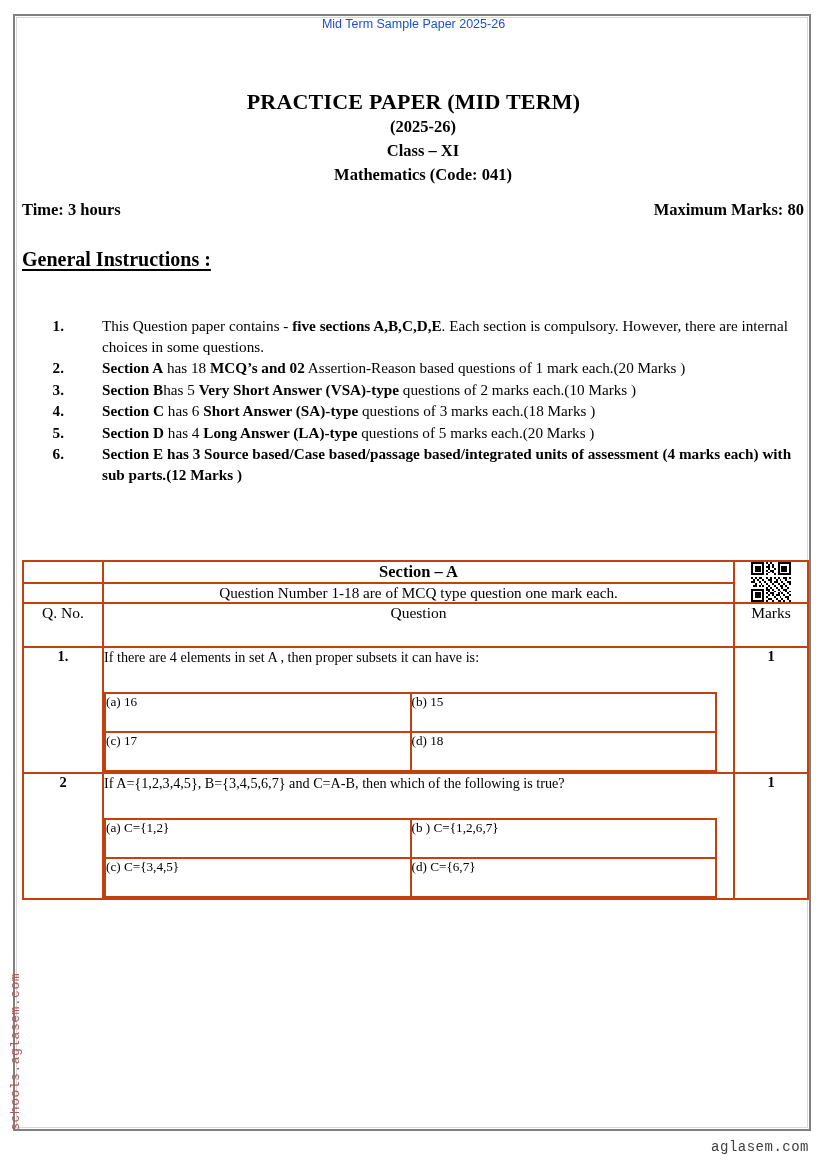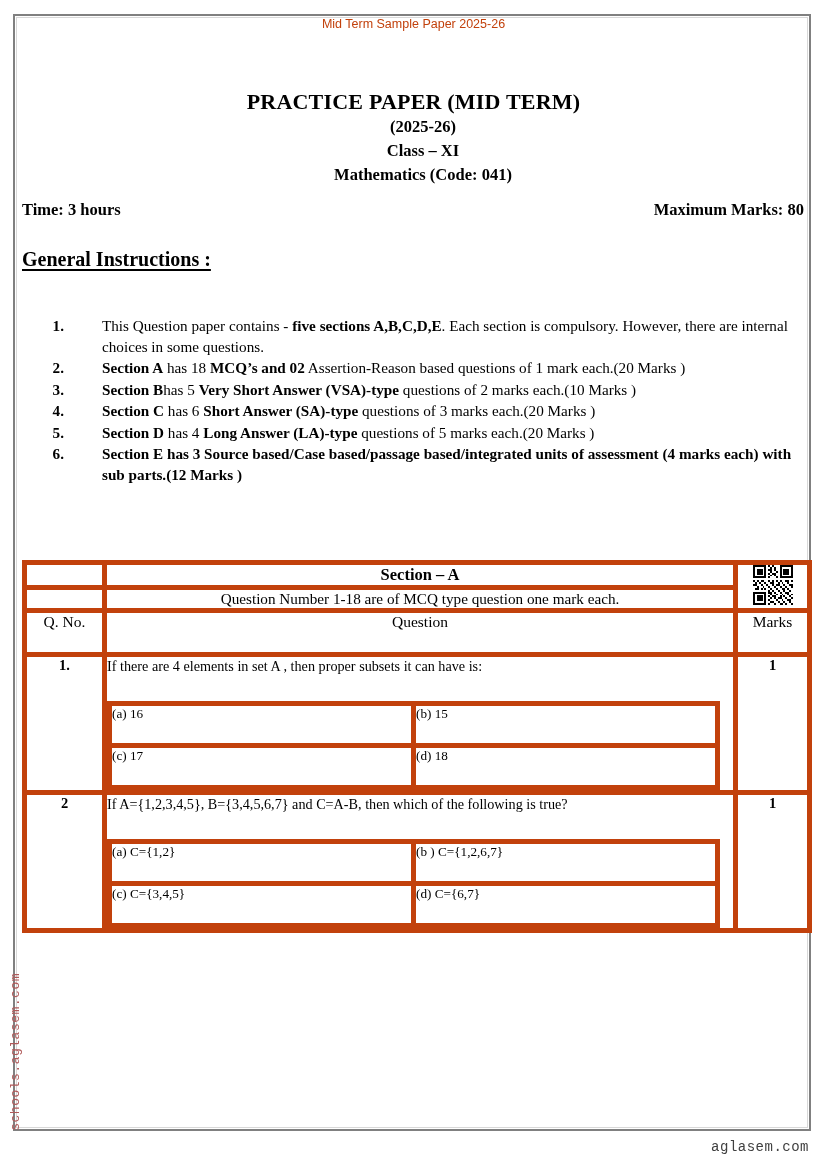--- a/index.html
+++ b/index.html
@@ -115,21 +115,21 @@
 
   
   #qtable {
     position: absolute;
     left: 22px; top: 560px;
     width: 785px;
     border-collapse: collapse;
     table-layout: fixed;
   }
   #qtable td {
-    border: 5px solid #c2410c;
+    border: 2px solid #c2410c;
     vertical-align: top;
     padding: 0;
   }
   .col-qno  { width: 80px; }
   .col-q    { width: 631px; }
   .col-mark { width: 74px; }
 
   .cell-section {
     text-align: center;
     font-size: 16.5px;
@@ -228,21 +228,21 @@
     font-family: "Liberation Mono", monospace;
     font-size: 14px;
     letter-spacing: 0.5px;
   }
 </style>
 </head>
 <body>
 
 <div id="page-frame"></div>
 
-<div id="doc-header" style="color: #c2410c;">
+<div id="doc-header" style="color: #1d4ed8;">
   <div>Mid Term Sample Paper 2025-26</div>
 </div>
 
 <div id="title-block">
   <div class="t1">PRACTICE PAPER (MID TERM)</div>
   <div class="t2">(2025-26)</div>
   <div class="t3">Class – XI</div>
   <div class="t4">Mathematics (Code: 041)</div>
 </div>
 
@@ -261,21 +261,21 @@
     <div class="ins-row">
       <div class="ins-num">2.</div>
       <div class="ins-text"><span class="b">Section A</span><span> has 18 </span><span class="b">MCQ’s and 02</span><span> Assertion-Reason based questions of 1 mark each.(20 Marks )</span></div>
     </div>
     <div class="ins-row">
       <div class="ins-num">3.</div>
       <div class="ins-text"><span class="b">Section B</span><span>has 5 </span><span class="b">Very Short Answer (VSA)-type</span><span> questions of 2 marks each.(10 Marks )</span></div>
     </div>
     <div class="ins-row">
       <div class="ins-num">4.</div>
-      <div class="ins-text"><span class="b">Section C</span><span> has 6 </span><span class="b">Short Answer (SA)-type</span><span> questions of 3 marks each.(20 Marks )</span></div>
+      <div class="ins-text"><span class="b">Section C</span><span> has 6 </span><span class="b">Short Answer (SA)-type</span><span> questions of 3 marks each.(18 Marks )</span></div>
     </div>
     <div class="ins-row">
       <div class="ins-num">5.</div>
       <div class="ins-text"><span class="b">Section D</span><span> has 4 </span><span class="b">Long Answer (LA)-type</span><span> questions of 5 marks each.(20 Marks )</span></div>
     </div>
     <div class="ins-row">
       <div class="ins-num">6.</div>
       <div class="ins-text"><span class="b">Section E has 3 Source based/Case based/passage based/integrated units of assessment (4 marks each) with sub parts.(12 Marks )</span></div>
     </div>
   </div>

